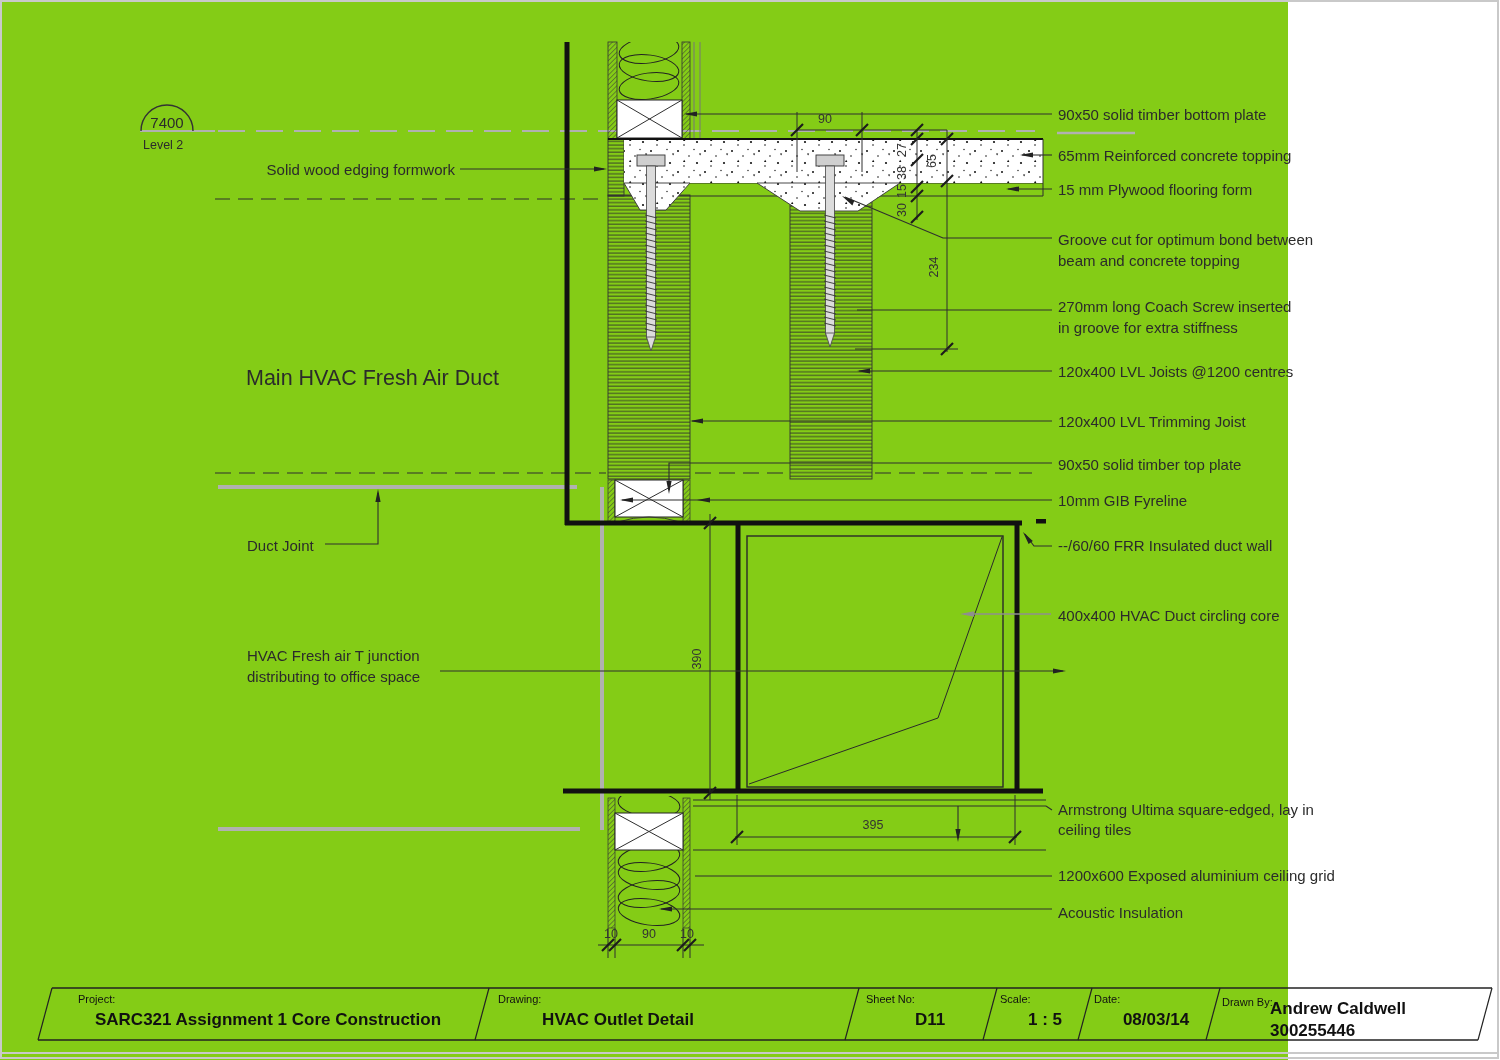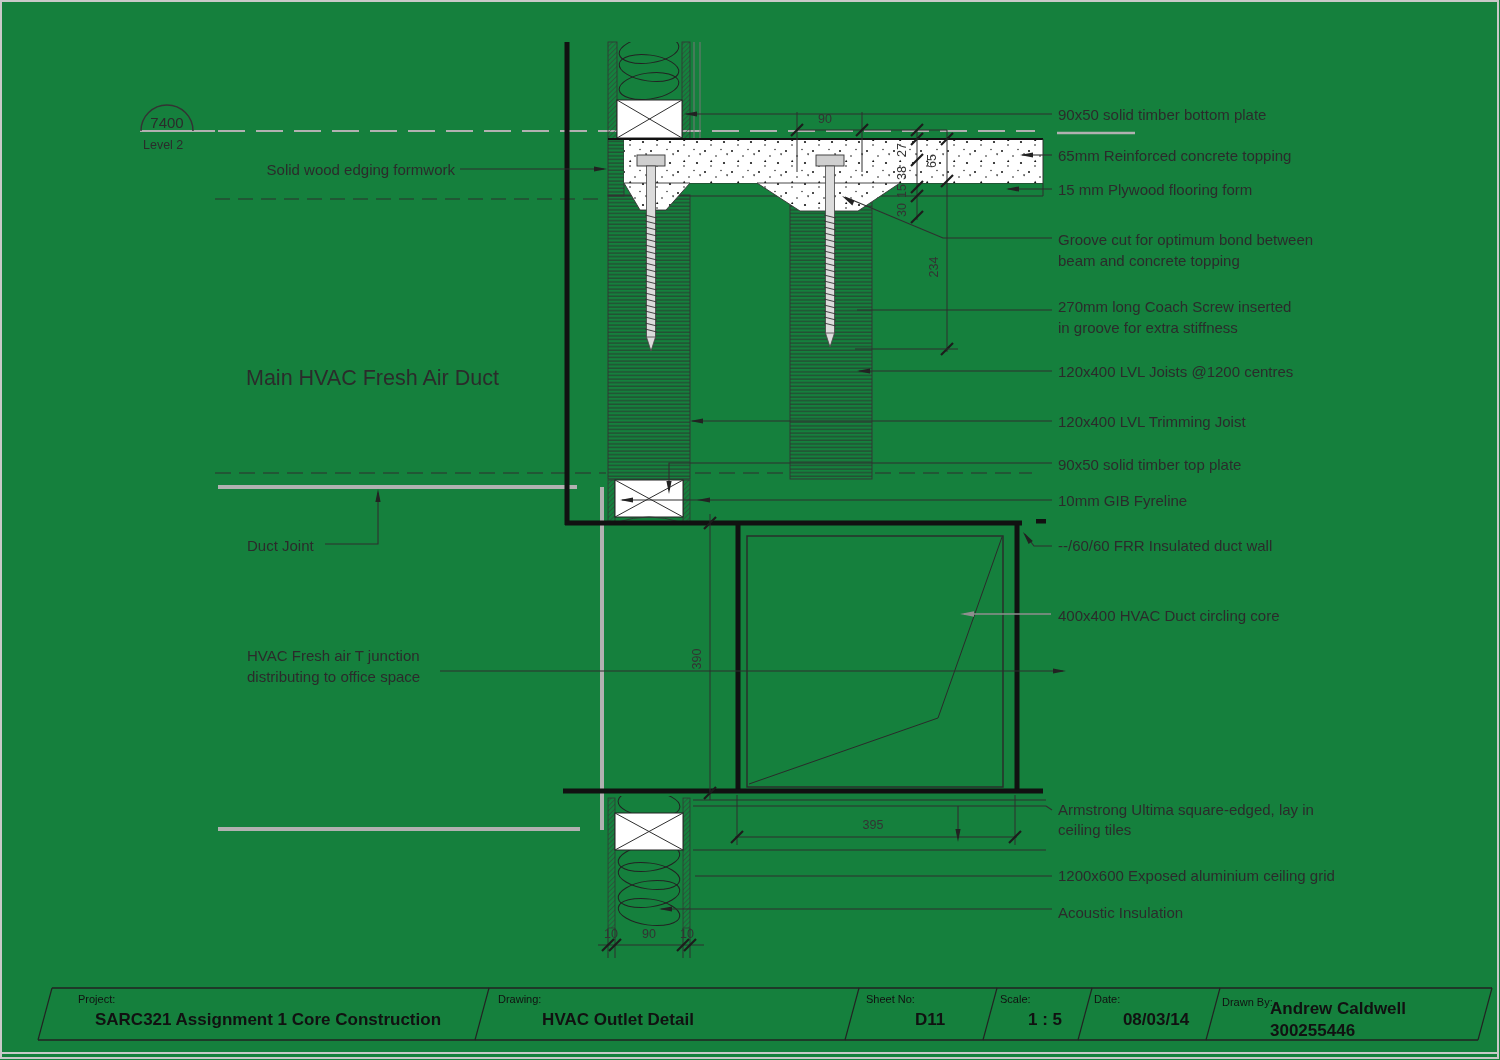--- a/index.html
+++ b/index.html
@@ -1,16 +1,16 @@
 <!DOCTYPE html>
 <html><head>
 <meta charset="utf-8">
 <style>
   html,body{margin:0;padding:0;background:#ffffff;}
-  .stage{position:relative;width:1500px;height:1060px;background:#15803d;}
+  .stage{position:relative;width:1288px;height:1060px;background:#84cc16;}
   svg{display:block;}
   text{font-family:"Liberation Sans",sans-serif;fill:#2b2b2b;}
   .lbl{font-size:15px;}
   .big{font-size:21.5px;}
   .dim{font-size:12.5px;fill:#333;}
   .tb-small{font-size:11px;fill:#111;}
   .tb-big{font-size:17px;font-weight:600;fill:#111;}
   .thin{stroke:#2f2f2f;stroke-width:1;fill:none;}
   .leader{stroke:#2f2f2f;stroke-width:1.1;fill:none;}
   .thick{stroke:#111;stroke-width:5;fill:none;}

